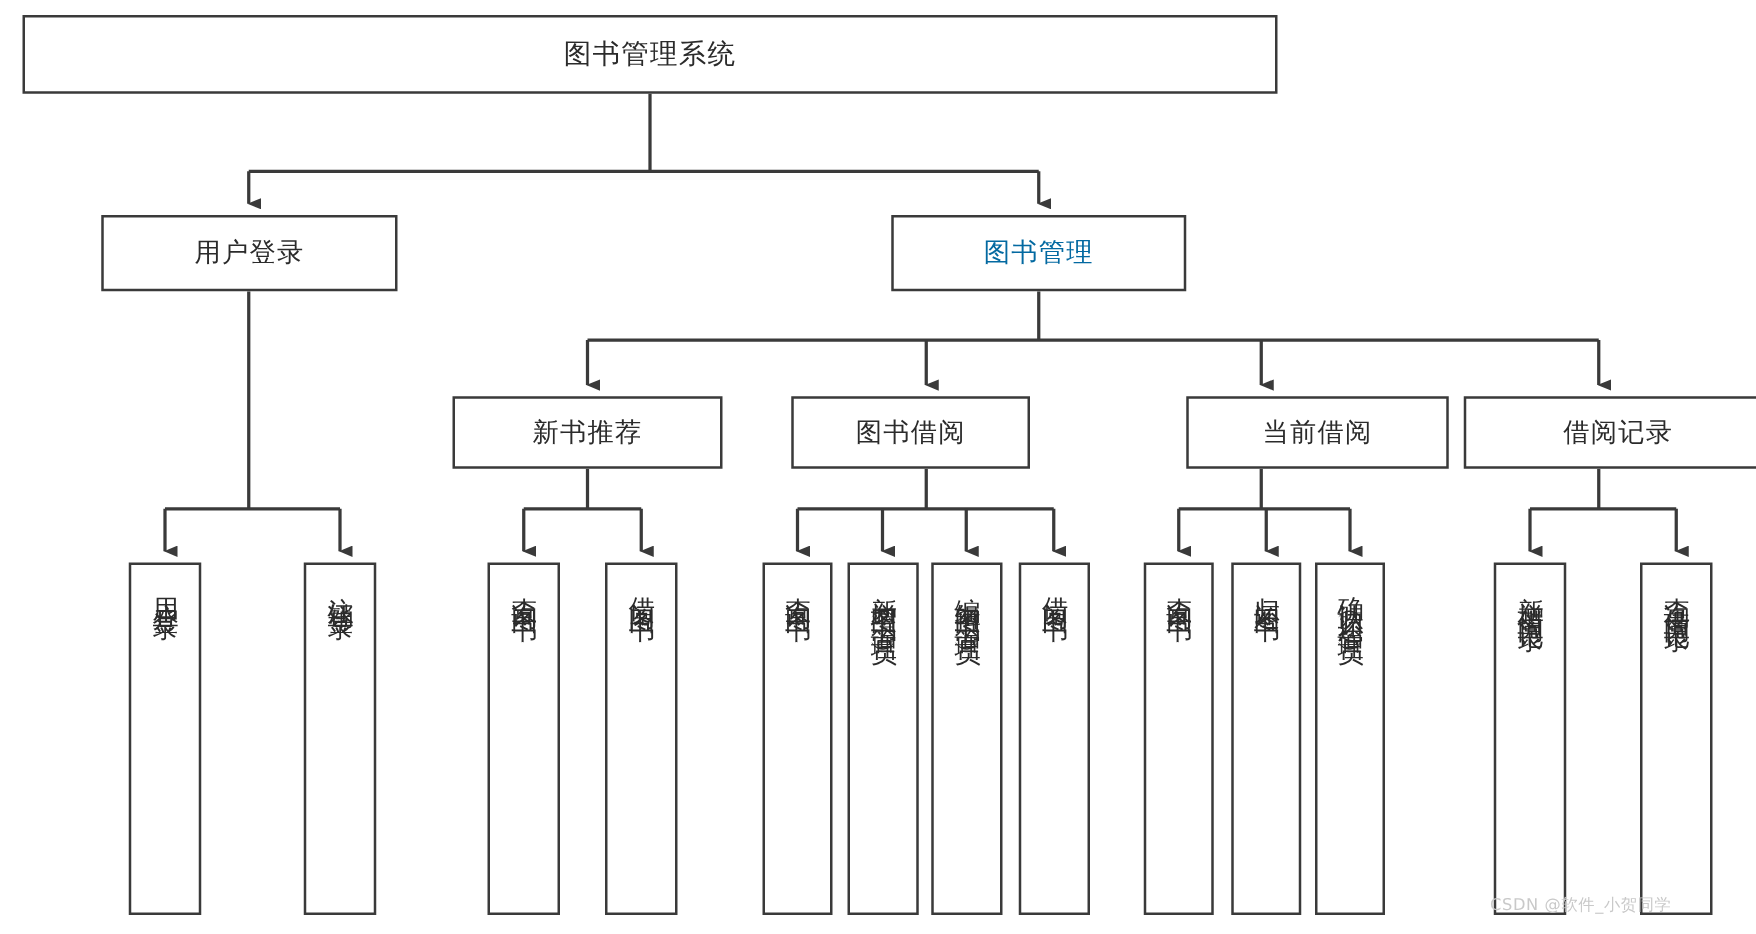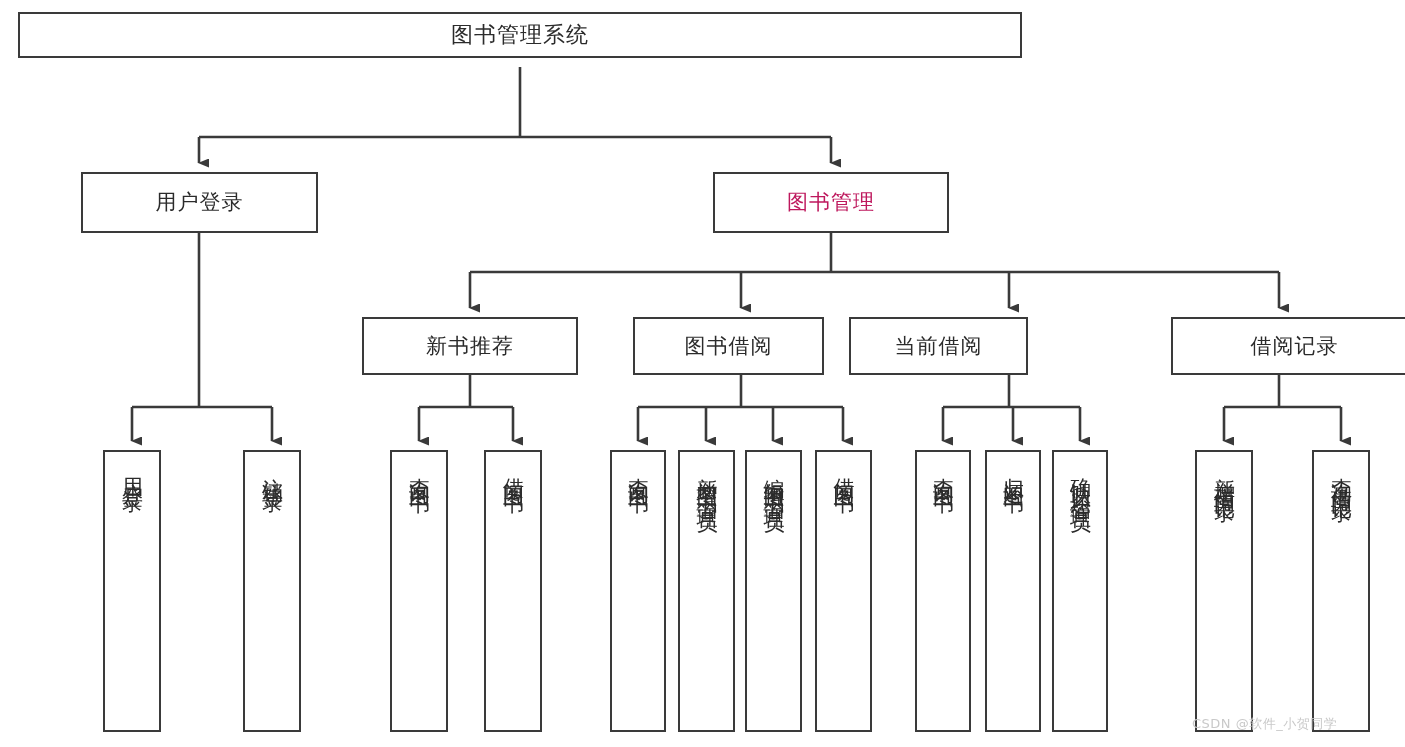--- a/index.html
+++ b/index.html
@@ -121,38 +121,38 @@
       <path d="M1013,407 L1013,441" marker-end="url(#arrowhead)"></path>
       <path d="M1080,407 L1080,441" marker-end="url(#arrowhead)"></path>
 
       <path d="M1279,375 L1279,407"></path>
       <path d="M1224,407 L1341,407"></path>
       <path d="M1224,407 L1224,441" marker-end="url(#arrowhead)"></path>
       <path d="M1341,407 L1341,441" marker-end="url(#arrowhead)"></path>
     </g>
   </svg>
 
-  <div class="node horiz root" style="left: 18px; top: 12px; width: 1004px; height: 46px; border-color: rgb(58, 58, 58); color: rgb(43, 43, 43);">
+  <div class="node horiz root" style="left: 18px; top: 12px; width: 1004px; height: 63px; border-color: rgb(58, 58, 58); color: rgb(43, 43, 43);">
     <span class="node-label">图书管理系统</span>
   </div>
 
   <div class="node horiz" style="left: 81px; top: 172px; width: 237px; height: 61px; border-color: rgb(58, 58, 58); color: rgb(43, 43, 43);">
     <span class="node-label">用户登录</span>
   </div>
-  <div class="node horiz" style="left: 713px; top: 172px; width: 236px; height: 61px; border-color: rgb(58, 58, 58); color: #be185d;">
+  <div class="node horiz" style="left: 713px; top: 172px; width: 236px; height: 61px; border-color: rgb(58, 58, 58); color: #0369a1;">
     <span class="node-label">图书管理</span>
   </div>
 
   <div class="node horiz" style="left: 362px; top: 317px; width: 216px; height: 58px; border-color: rgb(58, 58, 58); color: rgb(43, 43, 43); text-align: center;">
     <span class="node-label">新书推荐</span>
   </div>
   <div class="node horiz" style="left: 633px; top: 317px; width: 191px; height: 58px; border-color: rgb(58, 58, 58); color: rgb(43, 43, 43);">
     <span class="node-label">图书借阅</span>
   </div>
-  <div class="node horiz" style="left: 849px; top: 317px; width: 179px; height: 58px; border-color: rgb(58, 58, 58); color: rgb(43, 43, 43);">
+  <div class="node horiz" style="left: 949px; top: 317px; width: 210px; height: 58px; border-color: rgb(58, 58, 58); color: rgb(43, 43, 43);">
     <span class="node-label">当前借阅</span>
   </div>
   <div class="node horiz" style="left: 1171px; top: 317px; width: 247px; height: 58px; border-color: rgb(58, 58, 58); color: rgb(43, 43, 43);">
     <span class="node-label">借阅记录</span>
   </div>
 
   <div class="node vert" style="left: 103px; top: 450px; width: 58px; height: 282px; border-color: rgb(58, 58, 58); color: rgb(43, 43, 43);">
     <span class="node-label">用户登录</span>
   </div>
   <div class="node vert" style="left: 243px; top: 450px; width: 58px; height: 282px; border-color: rgb(58, 58, 58); color: rgb(43, 43, 43);">

